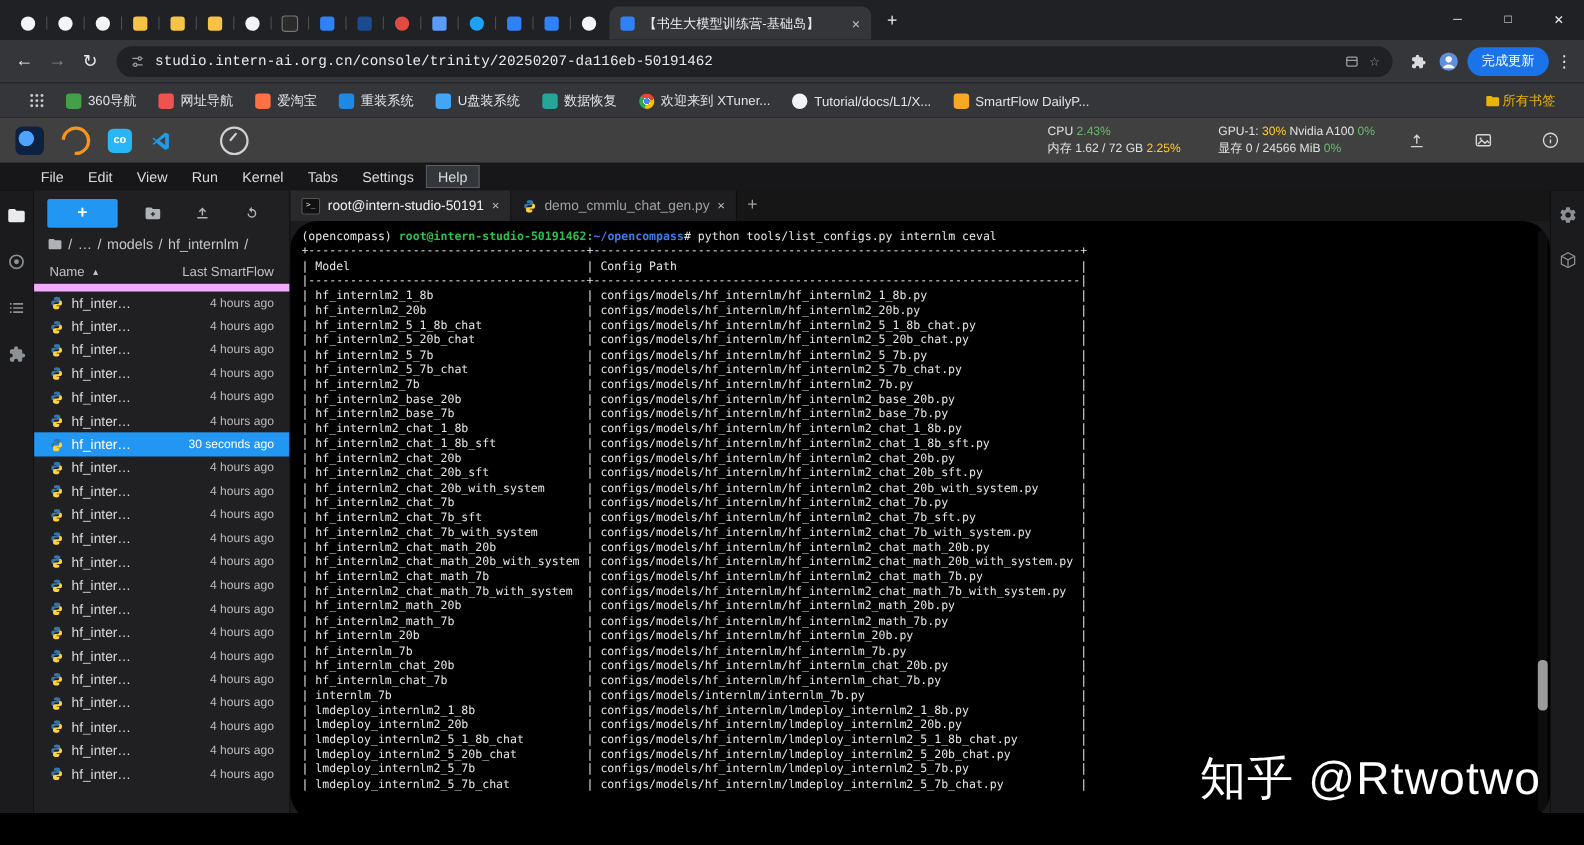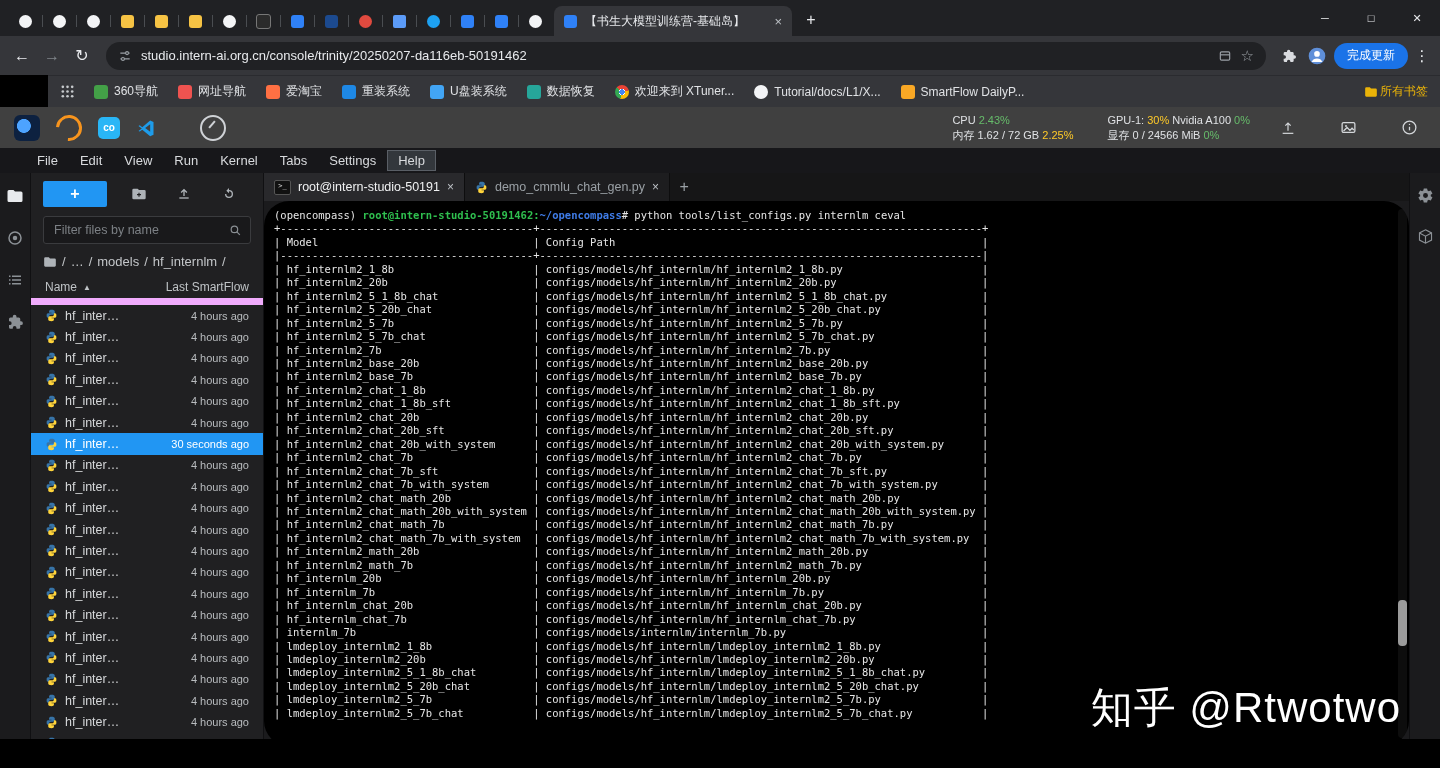--- a/index.html
+++ b/index.html
@@ -26,29 +26,29 @@
   .active-tab .title{flex:1;font-size:12px;color:#e8eaed;white-space:nowrap;overflow:hidden;}
   .tab-x{color:#bdc1c6;font-size:13px;flex:none;}
   .newtab{width:26px;height:26px;margin:0 0 3px 6px;display:flex;align-items:center;justify-content:center;color:#e8eaed;font-size:16px;border-radius:50%;}
   .win-controls{margin-left:auto;display:flex;align-self:flex-start;}
   .win-btn{width:46px;height:36px;display:flex;align-items:center;justify-content:center;color:#e8eaed;font-size:11px;}
 
   
   .chrome-toolbar{height:39px;background:#35363a;display:flex;align-items:center;padding:0 8px;gap:2px;}
   .nav-btn{width:28px;text-align:center;color:#e8eaed;font-size:16px;}
   .nav-btn.fwd{color:#80868b;}
-  .url-bar{flex:1;height:28px;background:#202124;border-radius:14px;display:flex;align-items:center;gap:9px;padding:0 12px;margin:0 8px;color:#9aa0a6;}
+  .url-bar{flex:1;height:28px;background:#202124;border-radius:14px;display:flex;align-items:center;gap:9px;padding:0 12px;margin:0 8px;color:#9aa0a6;font-family:Liberation Mono, monospace;}
   .url-text{flex:1;color:#e8eaed;font-size:13px;white-space:nowrap;overflow:hidden;}
   .tb-ico{color:#dadce0;display:flex;align-items:center;justify-content:center;width:26px;}
   .star{font-size:15px;color:#9aa0a6;}
   .update-btn{height:26px;background:#1a73e8;color:#fff;border-radius:14px;display:flex;align-items:center;padding:0 13px;font-size:12px;white-space:nowrap;margin:0 2px;}
   .dots{color:#e8eaed;font-size:15px;width:20px;text-align:center;}
 
   
-  .bookmarks-bar{height:31px;background:#35363a;border-top:1px solid #2a2b2f;display:flex;align-items:center;padding:0 12px;gap:2px;font-size:12px;color:#e0e2e5;margin-left:48px;}
+  .bookmarks-bar{height:31px;background:#35363a;border-top:1px solid #2a2b2f;display:flex;align-items:center;padding:0 26px;gap:2px;font-size:12px;color:#e0e2e5;}
   .apps-ico{margin-right:8px;color:#c7cacd;}
   .bm{display:flex;align-items:center;gap:6px;padding:3px 9px;border-radius:4px;white-space:nowrap;}
   .bm-icon{width:14px;height:14px;border-radius:3px;flex:none;}
   .bm-chrome{border-radius:50%;background:radial-gradient(closest-side,#4285f4 0 38%,#fff 40% 46%,rgba(0,0,0,0) 48%),conic-gradient(from -45deg,#ea4335 0 120deg,#fbbc05 0 240deg,#34a853 0 360deg);}
   .bm-github{border-radius:50%;background:#f3f4f6;}
   .all-bm{margin-left:auto;display:flex;align-items:center;gap:2px;color:#eab308;}
 
   
   .jl-header{height:41px;background:#404040;display:flex;align-items:center;padding:0 14px;gap:16px;}
   .logo{display:flex;align-items:center;justify-content:center;flex:none;}
@@ -383,29 +383,20 @@
                 <path d="M11 15V7.8L8.4 10.4 7 9l5-5 5 5-1.4 1.4L13 7.8V15h-2z"></path>
                 <path d="M5 17h14v2H5z"></path>
               </svg>
           </span>
           <span>
             <svg width="16" height="16" viewBox="0 0 24 24" fill="currentColor">
                 <path d="M12 6V3L8 7l4 4V8a4 4 0 1 1-4 4H6a6 6 0 1 0 6-6z"></path>
               </svg>
           </span>
         </div>
-      </div>
-      <div class="fp-search">
-        <input class="filter-input" placeholder="Filter files by name" style="">
-        <span style="color:#8a8f94;">
-          <svg width="13" height="13" viewBox="0 0 24 24" fill="none" stroke="currentColor" stroke-width="2.2">
-              <circle cx="10" cy="10" r="6"></circle>
-              <path d="M14.5 14.5 20 20"></path>
-            </svg>
-        </span>
       </div>
       <div class="fp-breadcrumb">
         <span style="color:#aeb3b8;">
           <svg width="14" height="14" viewBox="0 0 24 24" fill="currentColor">
               <path d="M10 4l2 2h8a2 2 0 0 1 2 2v10a2 2 0 0 1-2 2H4a2 2 0 0 1-2-2V6a2 2 0 0 1 2-2h6z"></path>
             </svg>
         </span>
         <span id="breadcrumb-items" style="display:flex;gap:5px;">
             <span class="crumb">/</span>
             <span class="crumb">…</span>

